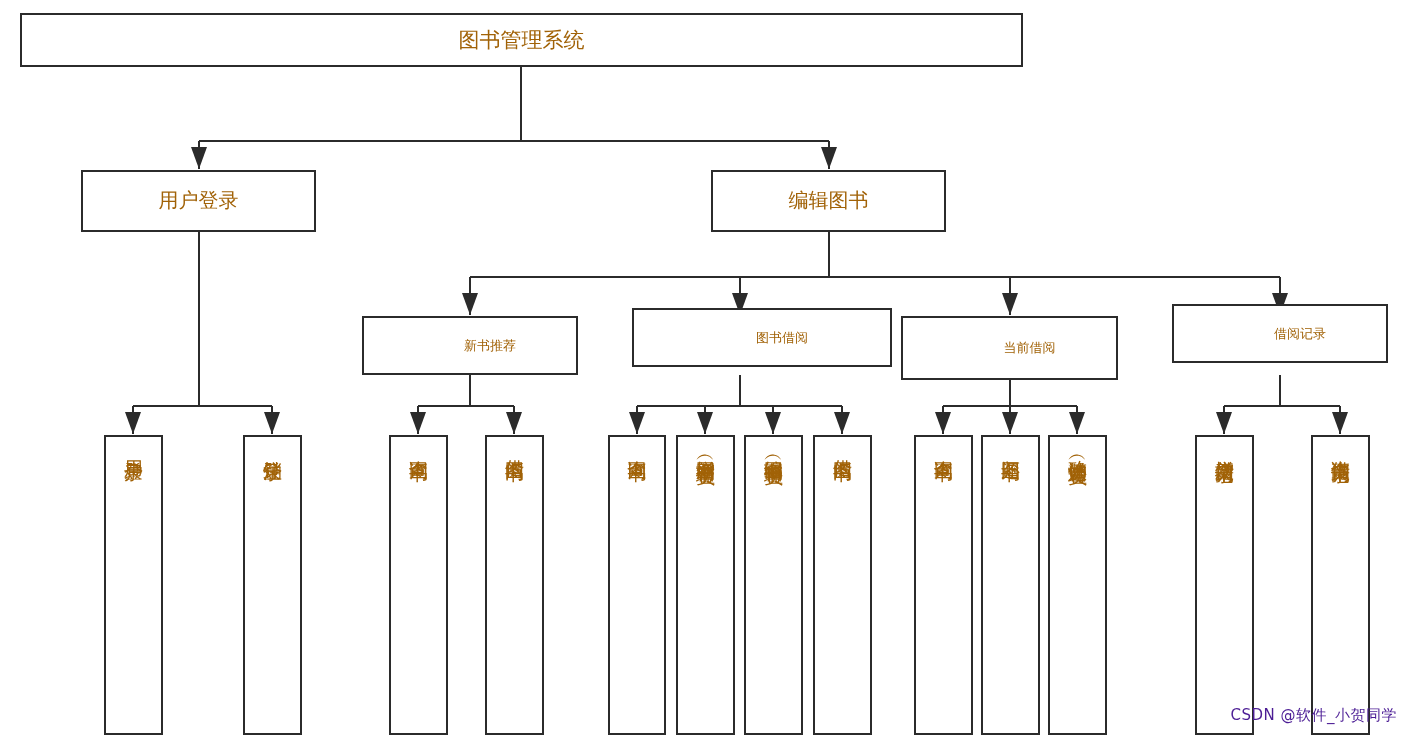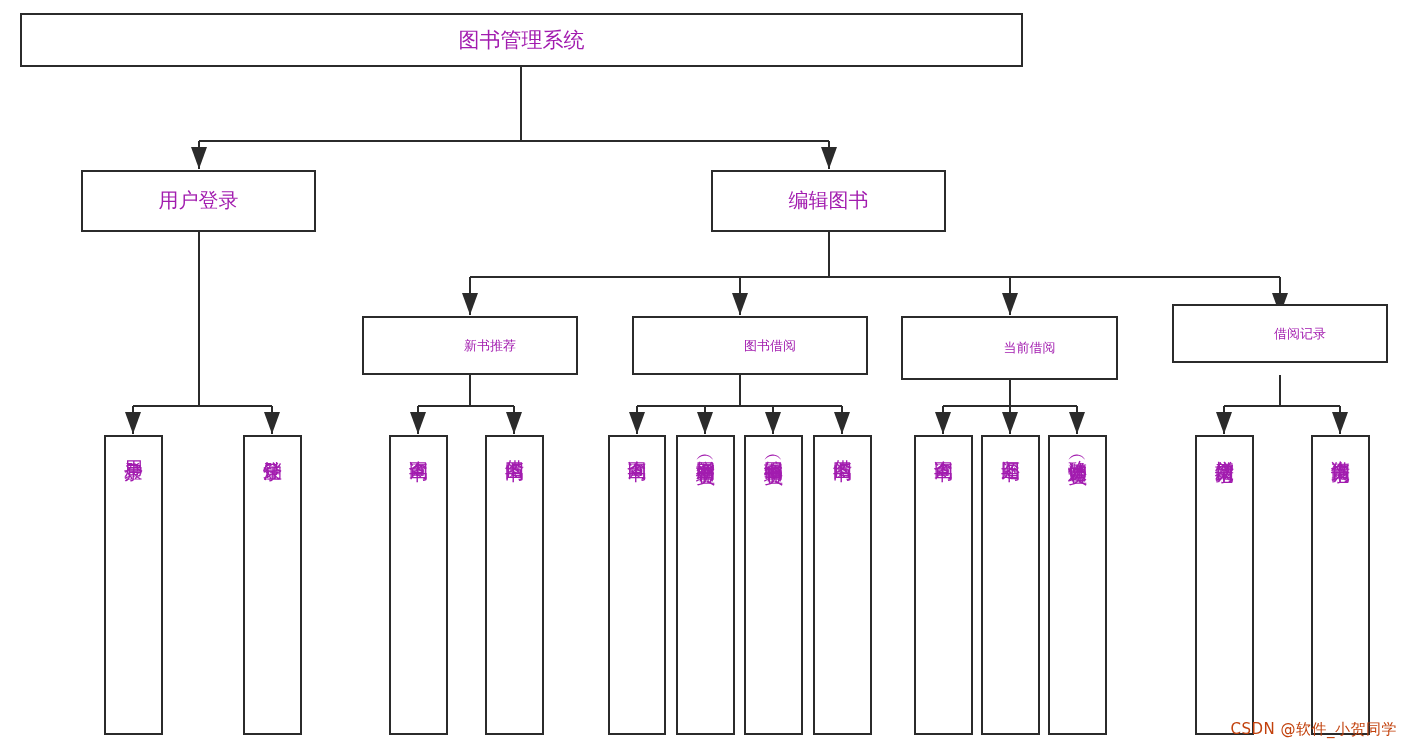--- a/index.html
+++ b/index.html
@@ -32,21 +32,21 @@
     background: #ffffff;
     display: flex;
     align-items: center;
     justify-content: center;
     color: #1a1a1a;
   }
   .node-label {
     display: block;
     text-align: left;
     line-height: 1.18;
-    color: #a21caf;
+    color: #a16207;
     white-space: nowrap;
   }
   .node.horizontal .node-label {
     writing-mode: horizontal-tb;
   }
   .node.vertical {
     align-items: flex-start;
     justify-content: center;
     padding-top: 8px;
   }
@@ -65,23 +65,23 @@
   .node.level-2 {
     font-size: 13px;
     padding-left: 40px;
   }
   .node.level-3 {
     font-size: 19px;
   }
   #watermark {
     position: absolute;
     right: 8px;
-    bottom: 8px;
+    bottom: 22px;
     font-size: 15px;
-    color: #c2410c;
+    color: #4c1d95;
     letter-spacing: 0.5px;
     white-space: nowrap;
     user-select: none;
   }
 </style>
 </head>
 <body>
 
 <div id="diagram-root">
 
@@ -146,21 +146,21 @@
       </div>
       <div class="node level-1 horizontal" style="left: 81px; top: 170px; width: 235px; height: 62px; border-color: rgb(43, 43, 43);">
         <span class="node-label">用户登录</span>
       </div>
       <div class="node level-1 horizontal" style="left: 711px; top: 170px; width: 235px; height: 62px; border-color: rgb(43, 43, 43);">
         <span class="node-label">编辑图书</span>
       </div>
       <div class="node level-2 horizontal" style="left: 362px; top: 316px; width: 216px; height: 59px; border-color: rgb(43, 43, 43);">
         <span class="node-label">新书推荐</span>
       </div>
-      <div class="node level-2 horizontal" style="left: 632px; top: 316px; width: 236px; height: 59px; border-color: rgb(43, 43, 43);">
+      <div class="node level-2 horizontal" style="left: 632px; top: 308px; width: 260px; height: 59px; border-color: rgb(43, 43, 43);">
         <span class="node-label">图书借阅</span>
       </div>
       <div class="node level-2 horizontal" style="left: 901px; top: 316px; width: 217px; height: 64px; border-color: rgb(43, 43, 43);">
         <span class="node-label">当前借阅</span>
       </div>
       <div class="node level-2 horizontal" style="left: 1172px; top: 304px; width: 216px; height: 59px; border-color: rgb(43, 43, 43);">
         <span class="node-label">借阅记录</span>
       </div>
       <div class="node level-3 vertical" style="left: 104px; top: 435px; width: 59px; height: 300px; border-color: rgb(43, 43, 43);">
         <span class="node-label">用户登录</span>

